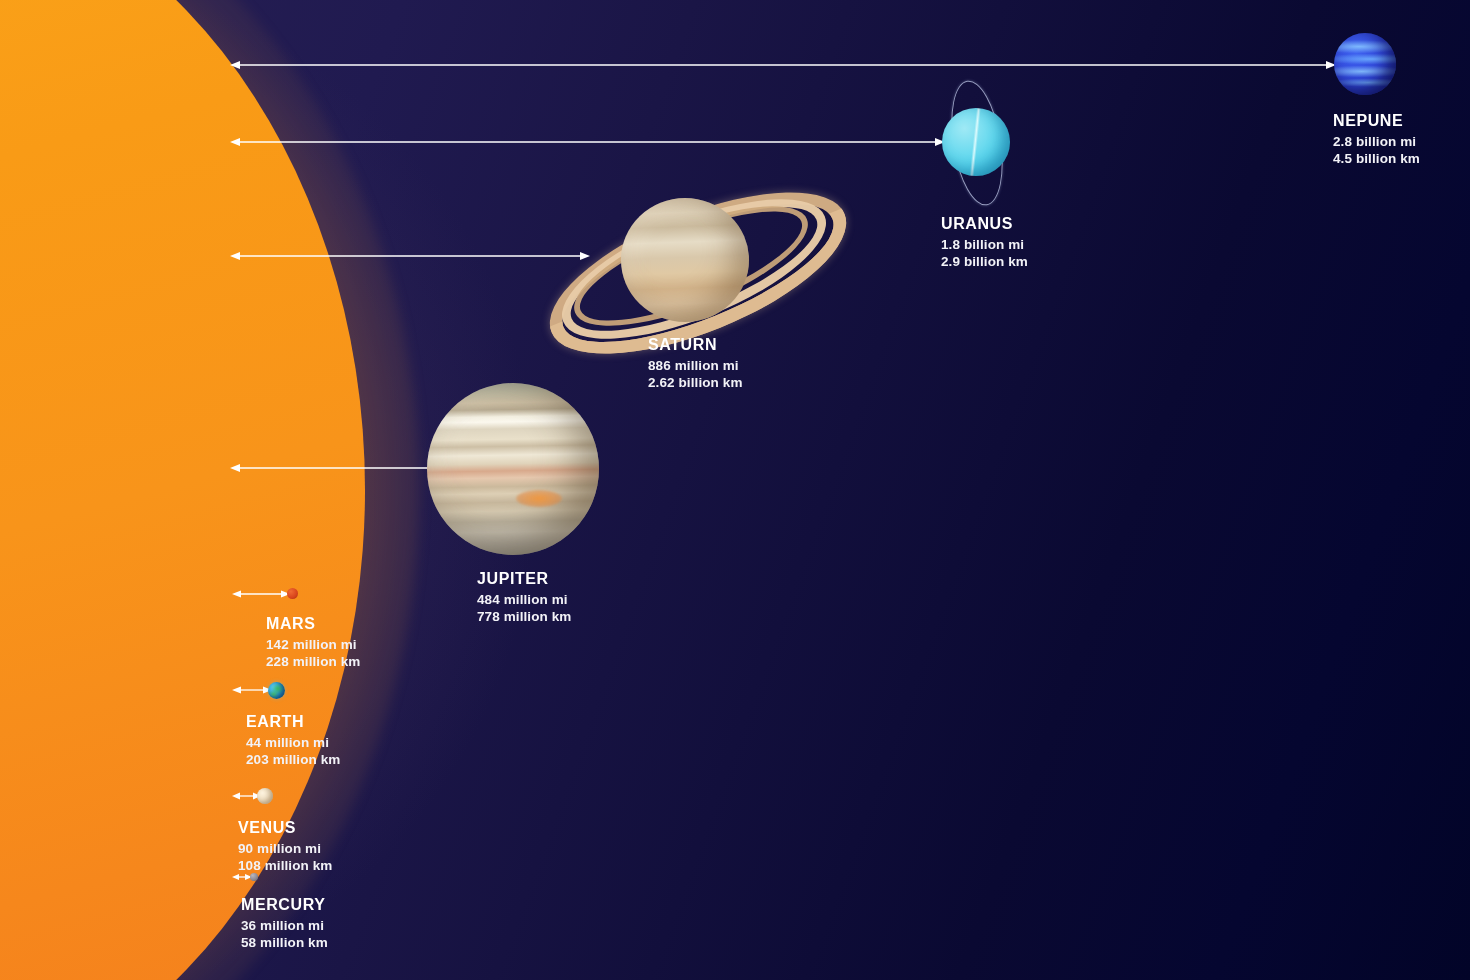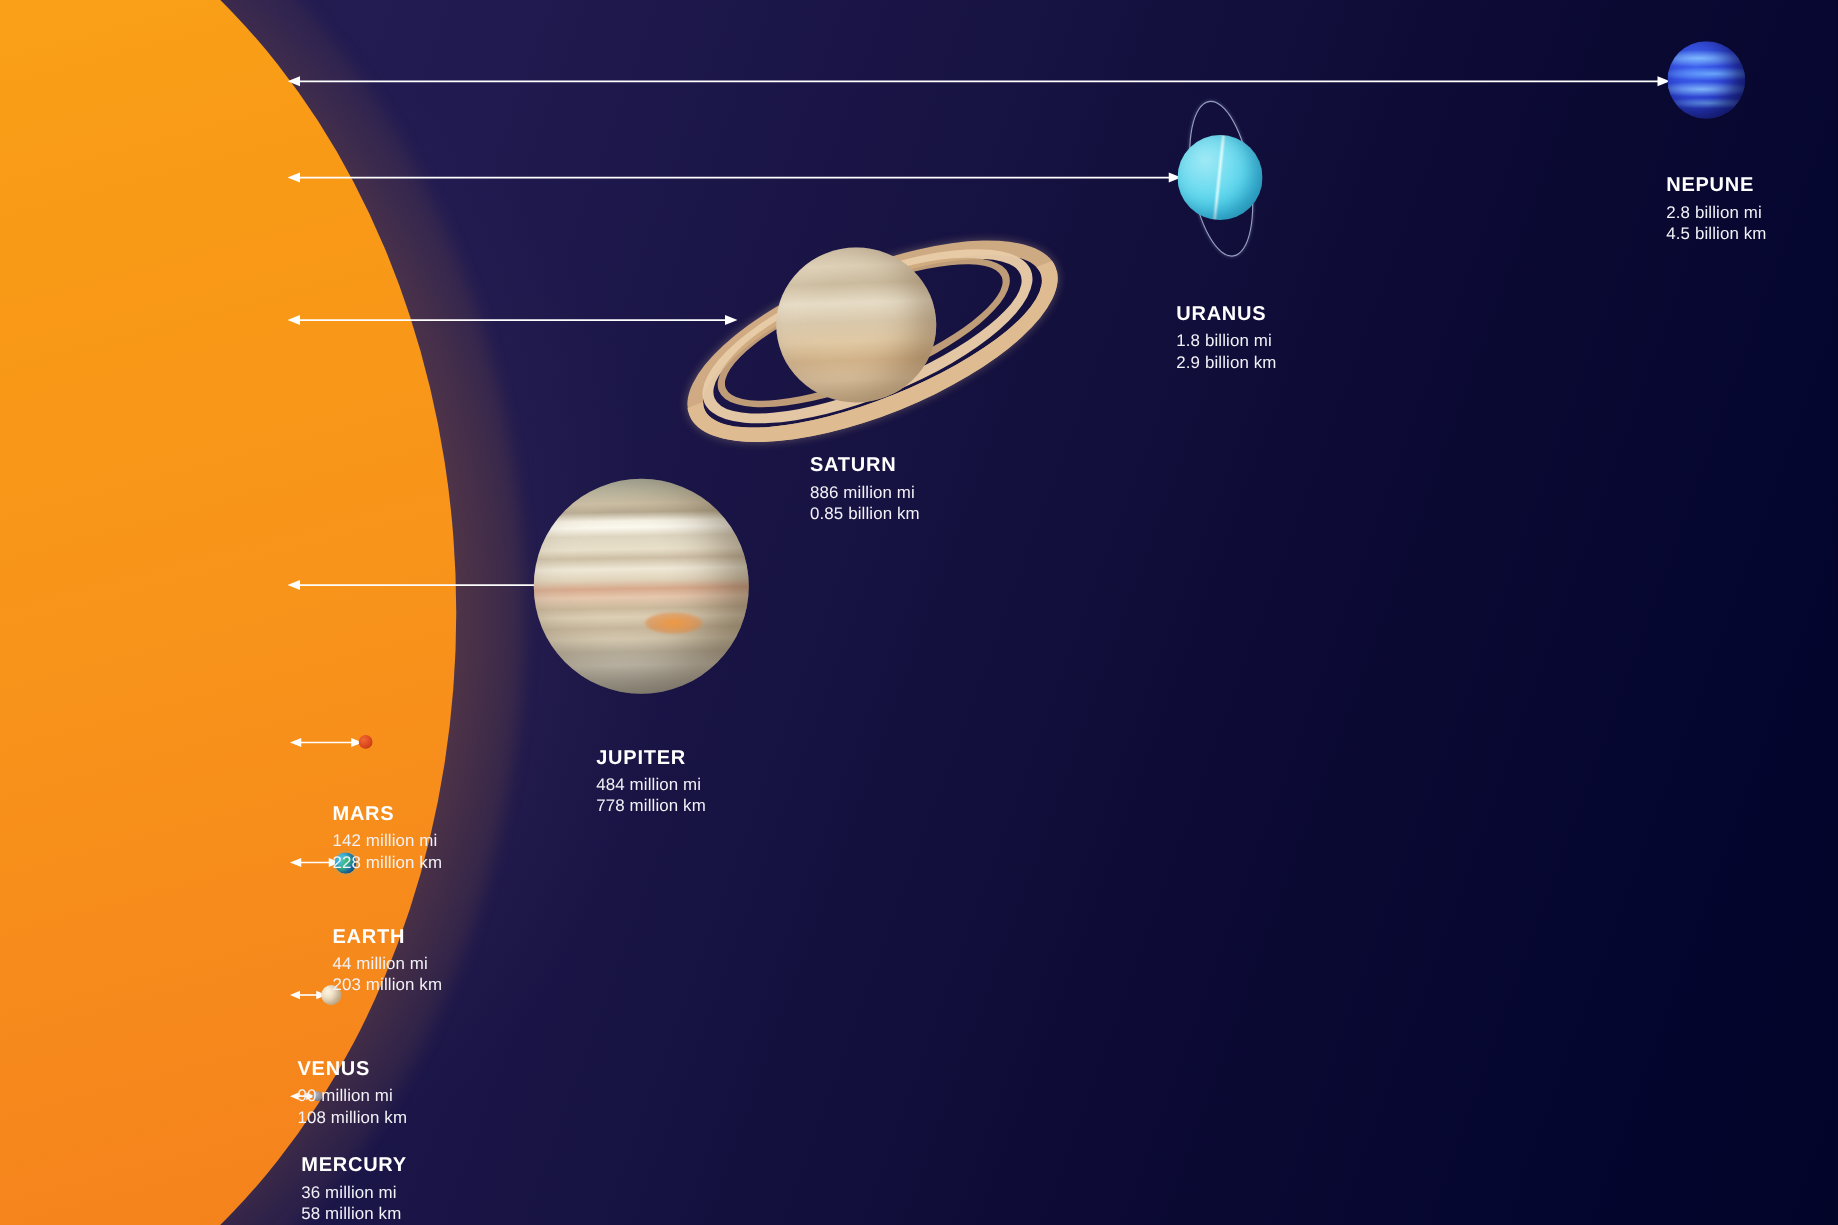--- a/index.html
+++ b/index.html
@@ -27,27 +27,27 @@
   }
   .sun-core{
     position:absolute;left:-610px;top:-130px;width:975px;height:1240px;
     border-radius:50%;
     background:linear-gradient(165deg,#fba81b 0%,#f99b16 30%,#f8941a 55%,#f6871c 80%,#f47d1e 100%);
   }
   
   .arrow{position:absolute;height:14px;pointer-events:none;}
   .arrow svg{display:block;overflow:visible;}
   
-  .label{position:absolute;color:#ffffff;line-height:1.0;margin-top:28px;}
+  .label{position:absolute;color:#ffffff;line-height:1.0;}
   .label .name{
     font-size:16px;font-weight:700;letter-spacing:0.6px;
     margin-bottom:6px;white-space:nowrap;
   }
   .label .v{
-    font-size:13.5px;font-weight:400;letter-spacing:0.1px;
+    font-size:13.5px;font-weight:700;letter-spacing:0.1px;
     white-space:nowrap;margin-bottom:3px;color:#f2f2f7;
   }
   
   .planet{position:absolute;border-radius:50%;}
   
   #neptune{
     width:62px;height:62px;left:1334px;top:33px;
     background:
       radial-gradient(ellipse 120% 18% at 40% 22%, rgba(130,190,255,.95) 0%, rgba(130,190,255,0) 60%),
       radial-gradient(ellipse 130% 14% at 60% 42%, rgba(110,175,255,.9) 0%, rgba(110,175,255,0) 62%),
@@ -267,36 +267,36 @@
 
   <div class="label" style="left:941px;top:216px;">
     <div class="name">URANUS</div>
     <div class="v">1.8 billion mi</div>
     <div class="v">2.9 billion km</div>
   </div>
 
   <div class="label" style="left:648px;top:337px;">
     <div class="name">SATURN</div>
     <div class="v">886 million mi</div>
-    <div class="v">0.85 billion km</div>
+    <div class="v">2.62 billion km</div>
   </div>
 
   <div class="label" style="left:477px;top:571px;">
     <div class="name">JUPITER</div>
     <div class="v">484 million mi</div>
     <div class="v">778 million km</div>
   </div>
 
   <div class="label" style="left:266px;top:616px;">
     <div class="name">MARS</div>
     <div class="v">142 million mi</div>
     <div class="v">228 million km</div>
   </div>
 
-  <div class="label" style="left:266px;top:714px;">
+  <div class="label" style="left:246px;top:714px;">
     <div class="name">EARTH</div>
     <div class="v">44 million mi</div>
     <div class="v">203 million km</div>
   </div>
 
   <div class="label" style="left:238px;top:820px;">
     <div class="name">VENUS</div>
     <div class="v">90 million mi</div>
     <div class="v">108 million km</div>
   </div>

